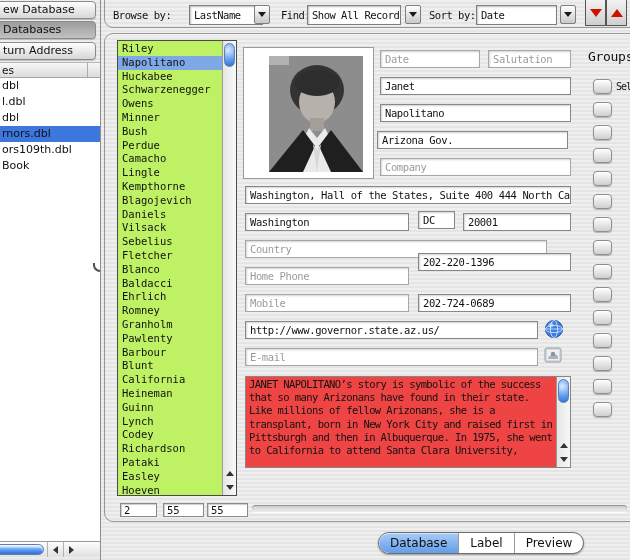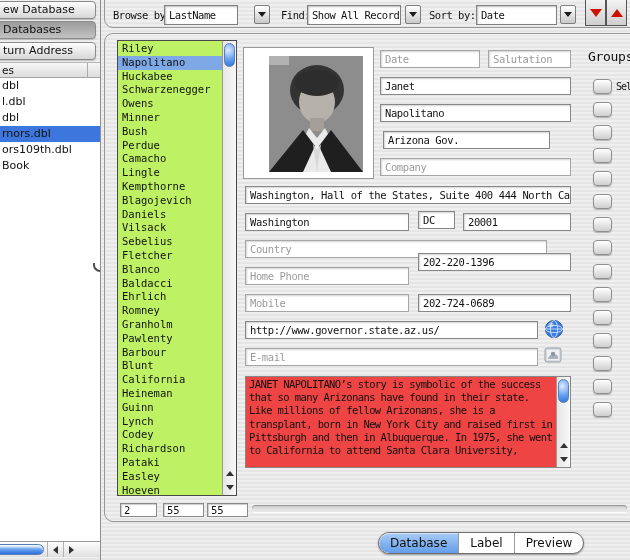--- a/index.html
+++ b/index.html
@@ -135,21 +135,21 @@
       </div>
     <div class="harr" style="left:63px">
         <span class="tri-r"></span>
       </div>
   </div>
 </div>
 <div class="split-handle"></div>
 
 <div class="groupbox toolbar-box">
   <span class="tlabel mono" style="left:8px">Browse by:</span>
-  <div class="tfield mono" style="left:59px;width:74px">LastName</div>
+  <div class="tfield mono" style="left:84px;width:74px">LastName</div>
   <div class="dd" style="left:149px">
       <span class="tri-dn"></span>
     </div>
 
   <span class="tlabel mono" style="left:176px">Find:</span>
   <div class="tfield mono" style="left:202px;width:94px">Show All Records</div>
   <div class="dd" style="left:300px">
       <span class="tri-dn"></span>
     </div>
 
@@ -233,21 +233,21 @@
       <path d="M0,116 L34,74 L46,90 L34,116 Z" fill="#1f1f1f"></path>
       <path d="M94,116 L62,74 L50,90 L62,116 Z" fill="#1f1f1f"></path>
       <path d="M44,88 L48,116 L52,88 L48,94 Z" fill="#d8d8d8"></path>
     </svg>
   </div>
 
   <div class="field ph" style="left:275px;top:16px;width:100px">Date</div>
   <div class="field ph" style="left:383px;top:16px;width:83px">Salutation</div>
   <div class="field" style="left:275px;top:43px;width:191px">Janet</div>
   <div class="field" style="left:275px;top:70px;width:191px">Napolitano</div>
-  <div class="field" style="left:278px;top:97px;width:167px">Arizona Gov.</div>
+  <div class="field" style="left:272px;top:97px;width:191px">Arizona Gov.</div>
   <div class="field ph" style="left:275px;top:124px;width:191px">Company</div>
   <div class="field" style="left:140px;top:152px;width:326px">Washington, Hall of the States, Suite 400 444 North Capitol Stre</div>
   <div class="field" style="left:140px;top:179px;width:164px">Washington</div>
   <div class="field" style="left:313px;top:177px;width:37px">DC</div>
   <div class="field" style="left:358px;top:179px;width:108px">20001</div>
   <div class="field ph" style="left:140px;top:206px;width:302px">Country</div>
   <div class="field ph" style="left:140px;top:233px;width:164px">Home Phone</div>
   <div class="field" style="left:313px;top:219px;width:153px">202-220-1396</div>
   <div class="field ph" style="left:140px;top:260px;width:164px">Mobile</div>
   <div class="field" style="left:313px;top:260px;width:153px">202-724-0689</div>

